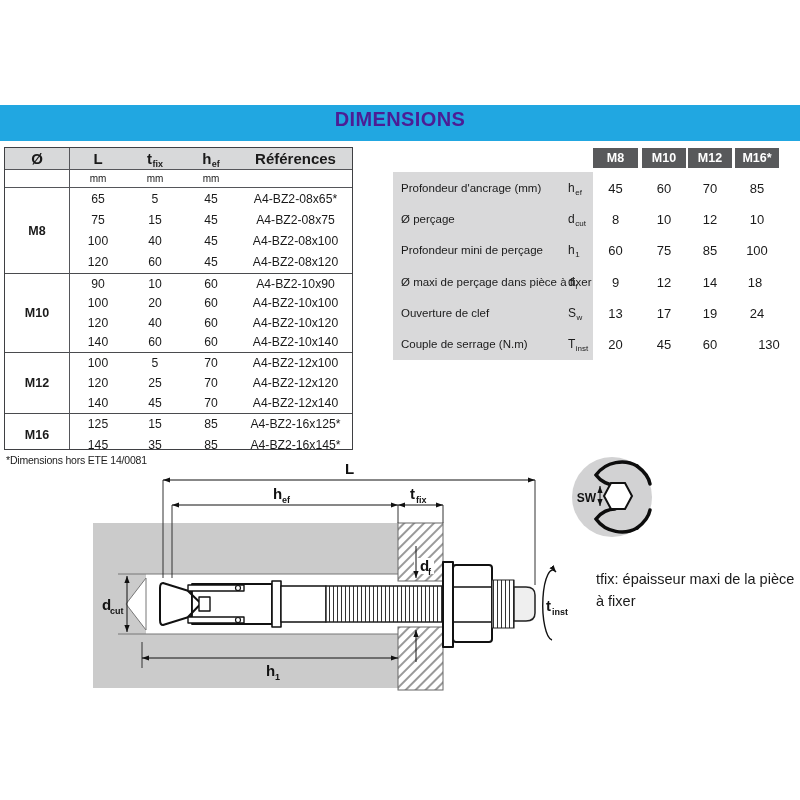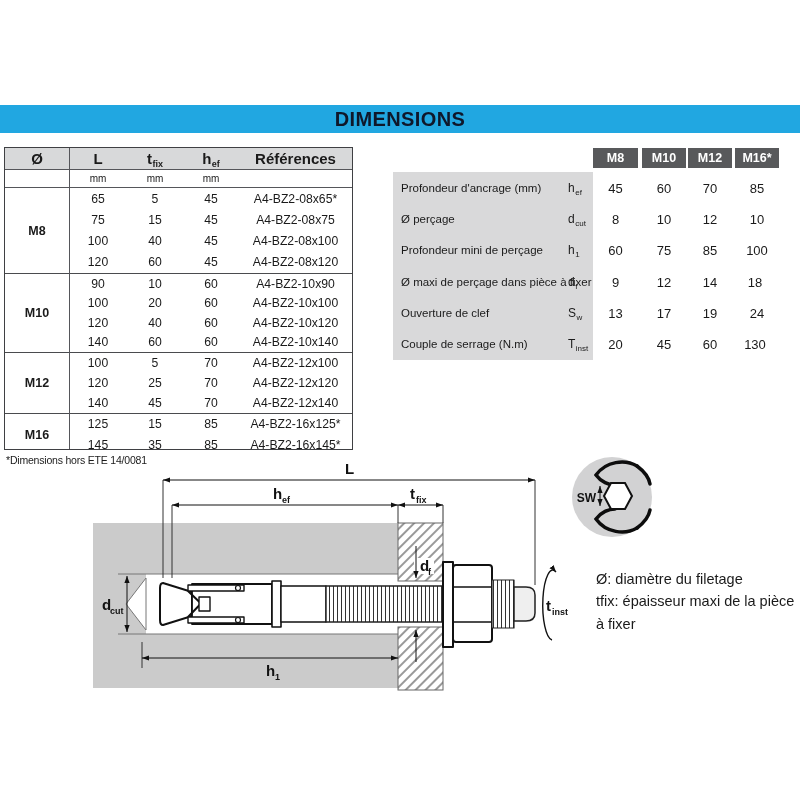--- a/index.html
+++ b/index.html
@@ -1,22 +1,22 @@
 <!DOCTYPE html>
 <html><head>
 <meta charset="utf-8">
 <style>
   html,body{margin:0;padding:0;background:#fff;}
   #root{position:relative;width:800px;height:800px;background:#fff;overflow:hidden;
         font-family:"Liberation Sans",sans-serif;color:#1a1a1a;}
   .abs{position:absolute;}
 
   
-  .banner{left:0;top:105px;width:800px;height:28px;background:var(--accent,#21a7e1);
-          color:#0f172a;font-weight:bold;font-size:20px;letter-spacing:.4px;
+  .banner{left:0;top:105px;width:800px;height:36px;background:var(--accent,#21a7e1);
+          color:#4c1d95;font-weight:bold;font-size:20px;letter-spacing:.4px;
           text-align:center;line-height:28px;}
 
   
   .ltable{left:4px;top:147px;width:349px;height:303px;border:1.5px solid #3f4043;
           box-sizing:border-box;overflow:hidden;}
   .lt-vline{position:absolute;left:64px;top:0;bottom:0;width:1px;background:#55565a;}
   .lt-head{display:grid;grid-template-columns:64px 58px 56px 56px 1fr;height:21px;
            background:var(--hdr,#d8d9da);border-bottom:1px solid #55565a;
            font-weight:bold;font-size:15px;align-items:center;text-align:center;}
   .lt-units{display:grid;grid-template-columns:64px 58px 56px 56px 1fr;height:17px;
@@ -222,21 +222,21 @@
           <span class="rt-val" style="left: 249px; width: 44px;">17</span>
           <span class="rt-val" style="left: 295px; width: 44px;">19</span>
           <span class="rt-val" style="left: 342px; width: 44px;">24</span>
         </div>
         <div class="rt-row">
           <span class="rt-label">Couple de serrage (N.m)</span>
           <span class="rt-sym"><span>T</span><span class="sb">inst</span></span>
           <span class="rt-val" style="left: 200px; width: 45px;">20</span>
           <span class="rt-val" style="left: 249px; width: 44px;">45</span>
           <span class="rt-val" style="left: 295px; width: 44px;">60</span>
-          <span class="rt-val" style="left: 340px; width: 44px;">130</span>
+          <span class="rt-val" style="left: 354px; width: 44px;">130</span>
         </div>
       </div>
   <div class="rt-head" style="left: 200px; width: 45px;">M8</div>
       <div class="rt-head" style="left: 249px; width: 44px;">M10</div>
       <div class="rt-head" style="left: 295px; width: 44px;">M12</div>
       <div class="rt-head" style="left: 342px; width: 44px; text-align: center;">M16*</div>
     </div>
 
   <svg class="abs" style="left:80px;top:450px;" width="720" height="310" viewBox="0 0 720 310">
     <defs>
@@ -335,17 +335,16 @@
         <path d="M557,16 C565,22 569,28 570,34"></path>
         <path d="M557,78 C565,72 569,66 570,60"></path>
       </g>
       <polygon points="531,33 545,33 552,46 545,59 531,59 524,46" fill="#fff" stroke="#111" stroke-width="2"></polygon>
       <line x1="520" y1="36" x2="520" y2="56" stroke="#111" stroke-width="1" marker-start="url(#arS)" marker-end="url(#ar)"></line>
       <text x="516" y="52" text-anchor="end" font-size="12" font-weight="bold" fill="#111">SW</text>
     </g>
   </svg>
 
   <div class="abs legend">
-    <div>Ø: diamètre du filetage</div>
     <div>tfix: épaisseur maxi de la pièce à fixer</div>
   </div>
 
 </div>
 
 </body></html>

